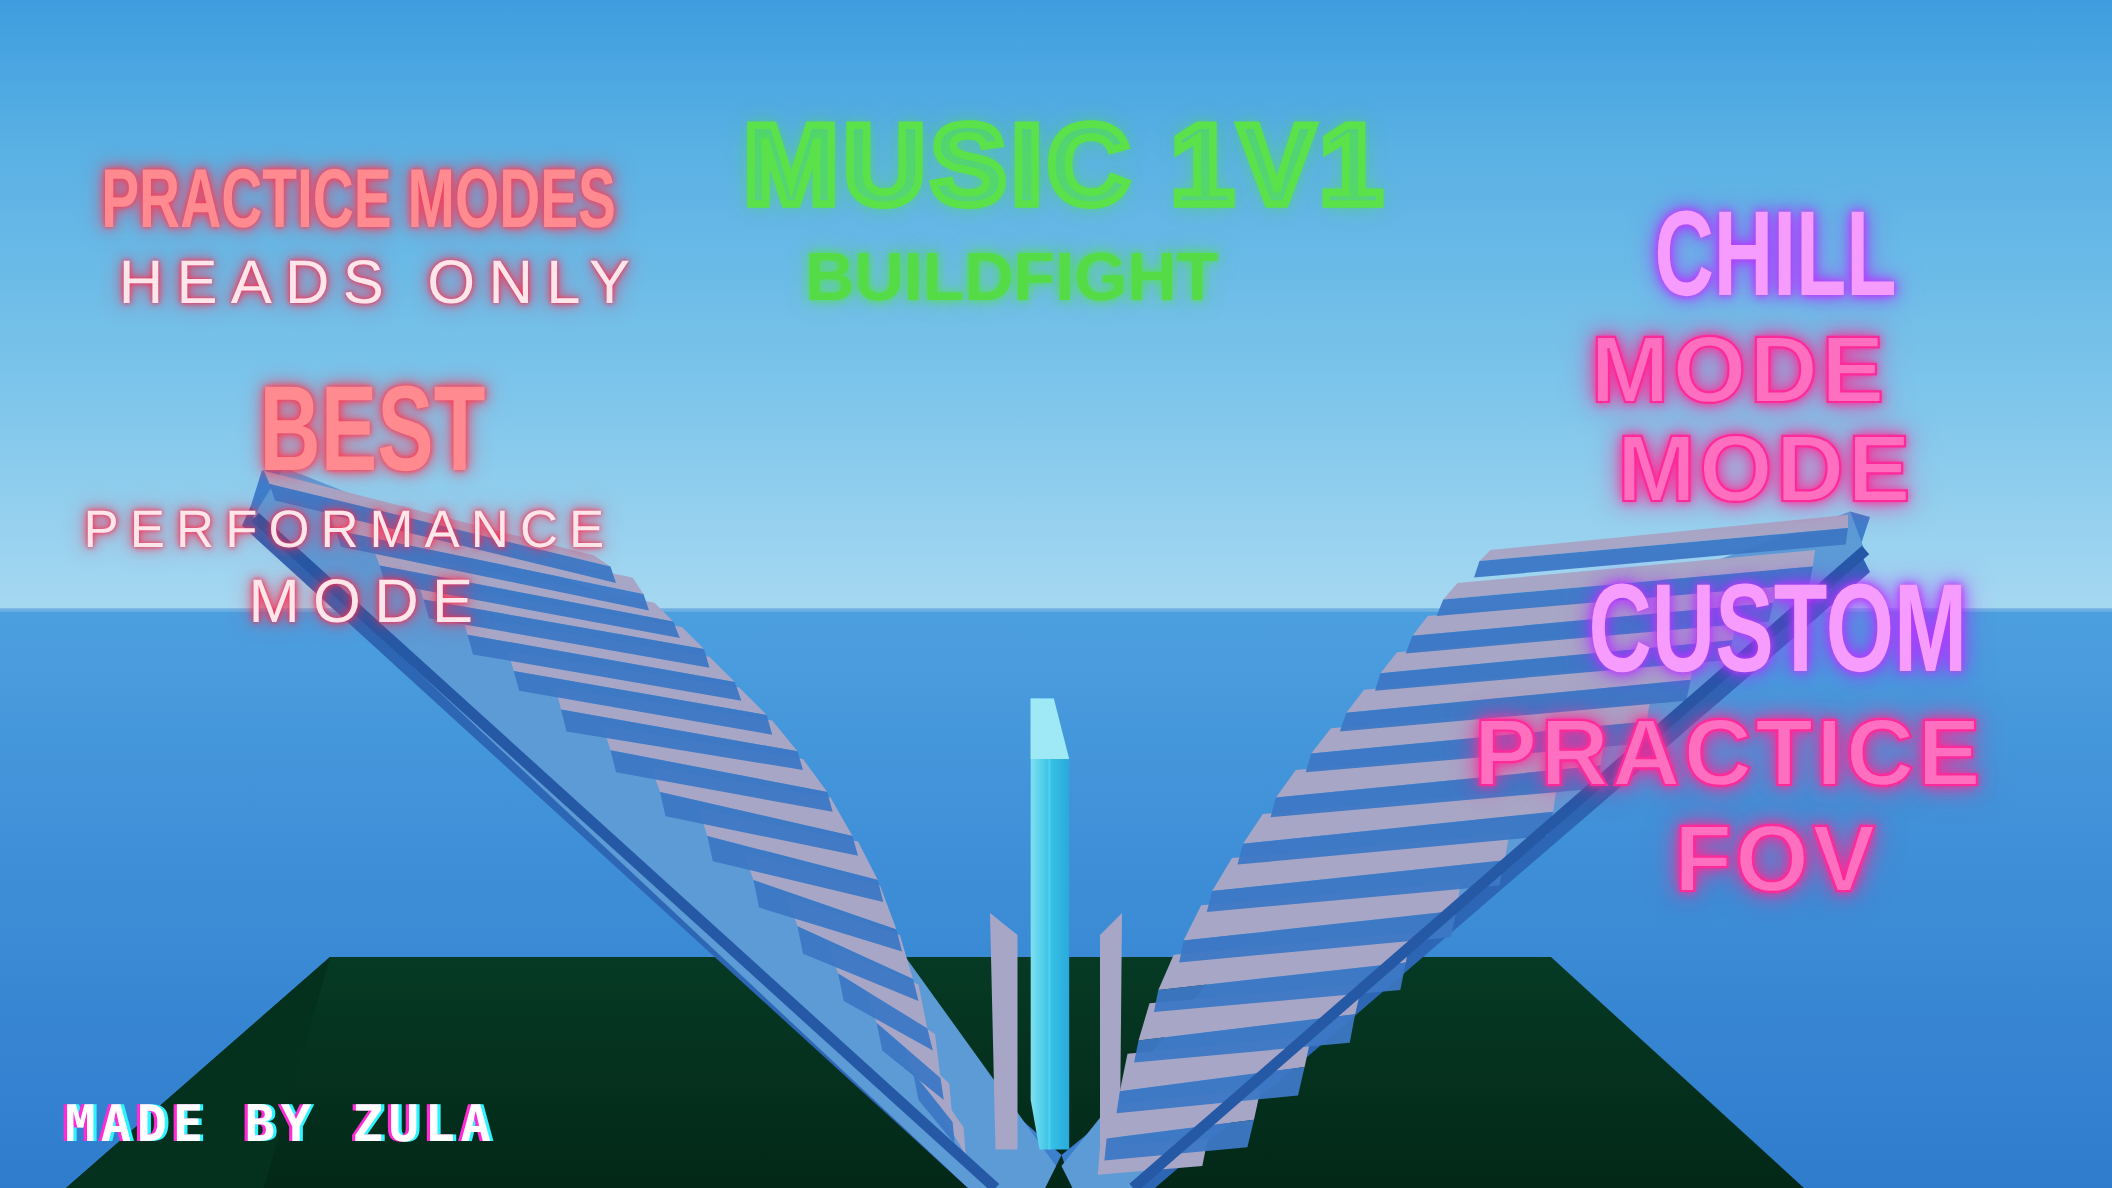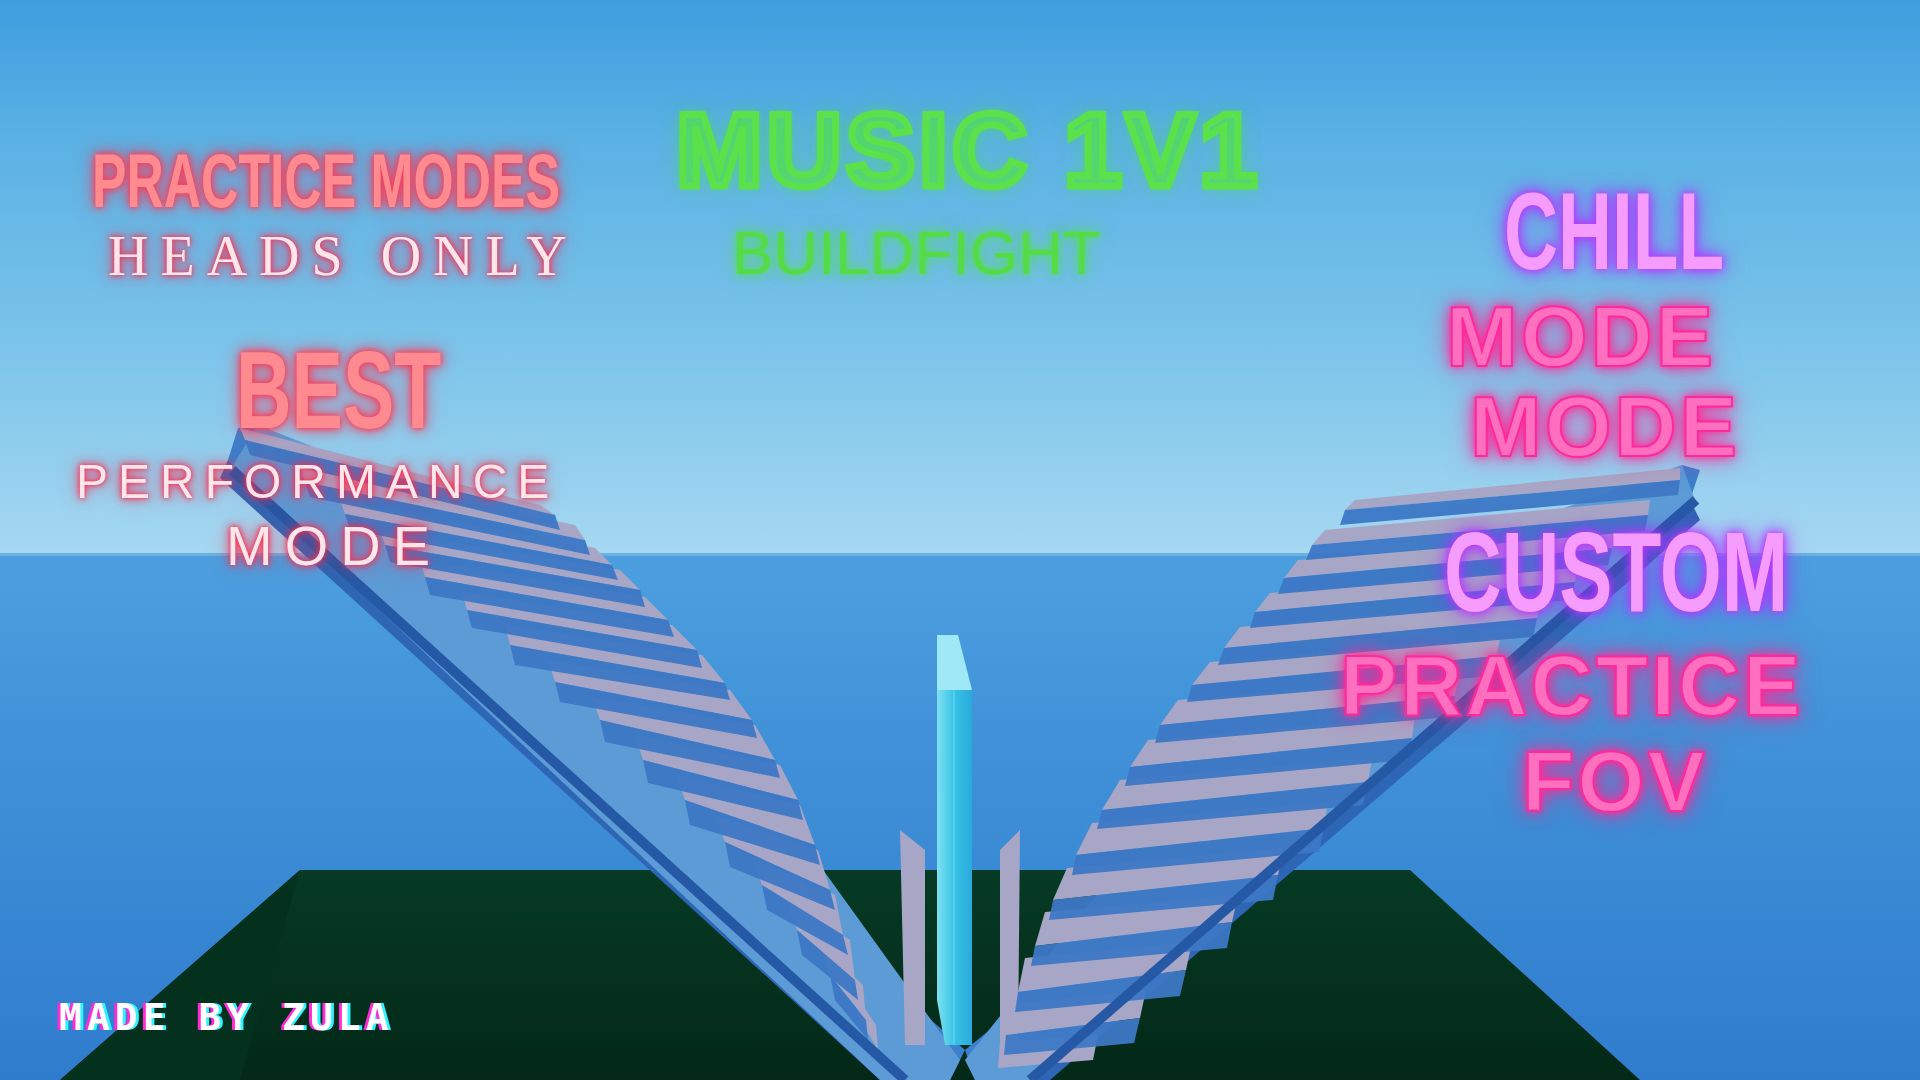--- a/index.html
+++ b/index.html
@@ -39,21 +39,21 @@
     letter-spacing: 12px;
     text-shadow: 0 0 4px #ff2b4f, 0 0 10px #ff2b4f, 0 0 20px rgba(255,40,80,.7);
   }
   .neon-green {
     font-family: "Liberation Sans", sans-serif; font-weight: bold;
     color: transparent;
     -webkit-text-stroke: 7px #5be14a;
     text-shadow: 0 0 10px rgba(80,230,60,.7), 0 0 22px rgba(80,230,60,.45);
   }
   .neon-green-solid {
-    font-family: "Liberation Sans", sans-serif; font-weight: normal;
+    font-family: "Liberation Sans", sans-serif; font-weight: bold;
     color: #55db45;
     text-shadow: 0 0 8px rgba(80,230,60,.85), 0 0 18px rgba(80,230,60,.5);
   }
   .neon-violet {
     font-family: "Liberation Sans", sans-serif; font-weight: bold;
     color: #f79cff;
     text-shadow: 0 0 8px #c23bff, 0 0 18px #b02cff, 0 0 32px rgba(170,40,255,.55);
     transform-origin: left top;
   }
   .neon-pink {
@@ -187,30 +187,30 @@
 
     <g>
       <polygon points="937,635 958,635 972,690 972,1045 945,1045 937,1000" fill="url(#glassGrad)"></polygon>
       <polygon points="937,635 958,635 972,690 937,690" fill="#9fe8f5"></polygon>
       <line x1="954" y1="690" x2="954" y2="1045" stroke="#5fd3ee" stroke-width="2" opacity=".7"></line>
     </g>
   </svg>
 </div>
 
 <div class="txt neon-red-solid" style="left:92px; top:143px; font-size:76px; transform: scaleX(0.68);">PRACTICE MODES</div>
-<div class="txt neon-red-outline" style="left:108px; top:228px; font-size:56px;font-family:Liberation Serif, serif;">HEADS ONLY</div>
+<div class="txt neon-red-outline" style="left:108px; top:228px; font-size:56px;">HEADS ONLY</div>
 
 <div class="txt neon-red-solid" style="left:236px; top:335px; font-size:110px; transform: scaleX(0.70);">BEST</div>
 <div class="txt neon-red-outline" style="left:76px; top:458px; font-size:48px; letter-spacing:10px;">PERFORMANCE</div>
 <div class="txt neon-red-outline" style="left:226px; top:518px; font-size:56px; letter-spacing:12px;">MODE</div>
 
 <div class="txt neon-green" style="left:676px; top:98px; font-size:104px; letter-spacing:4px;">MUSIC 1V1</div>
 <div class="txt neon-green-solid" style="left:732px; top:222px; font-size:62px;">BUILDFIGHT</div>
 
 <div class="txt neon-violet" style="left:1504px; top:176px; font-size:110px; transform: scaleX(0.68);">CHILL</div>
 <div class="txt neon-pink" style="left:1446px; top:293px; font-size:86px;">MODE</div>
 <div class="txt neon-pink" style="left:1470px; top:383px; font-size:86px;">MODE</div>
 
 <div class="txt neon-violet" style="left:1444px; top:515px; font-size:114px; transform: scaleX(0.70);">CUSTOM</div>
 <div class="txt neon-pink" style="left:1340px; top:642px; font-size:86px;">PRACTICE</div>
 <div class="txt neon-pink" style="left:1522px; top:738px; font-size:86px;text-align:center;">FOV</div>
 
-<div class="txt credit" style="left:46px; top:998px; font-size:38px;padding-left:13px;">MADE BY ZULA</div>
+<div class="txt credit" style="left:46px; top:998px; font-size:46px;padding-left:13px;">MADE BY ZULA</div>
 
 </body></html>

